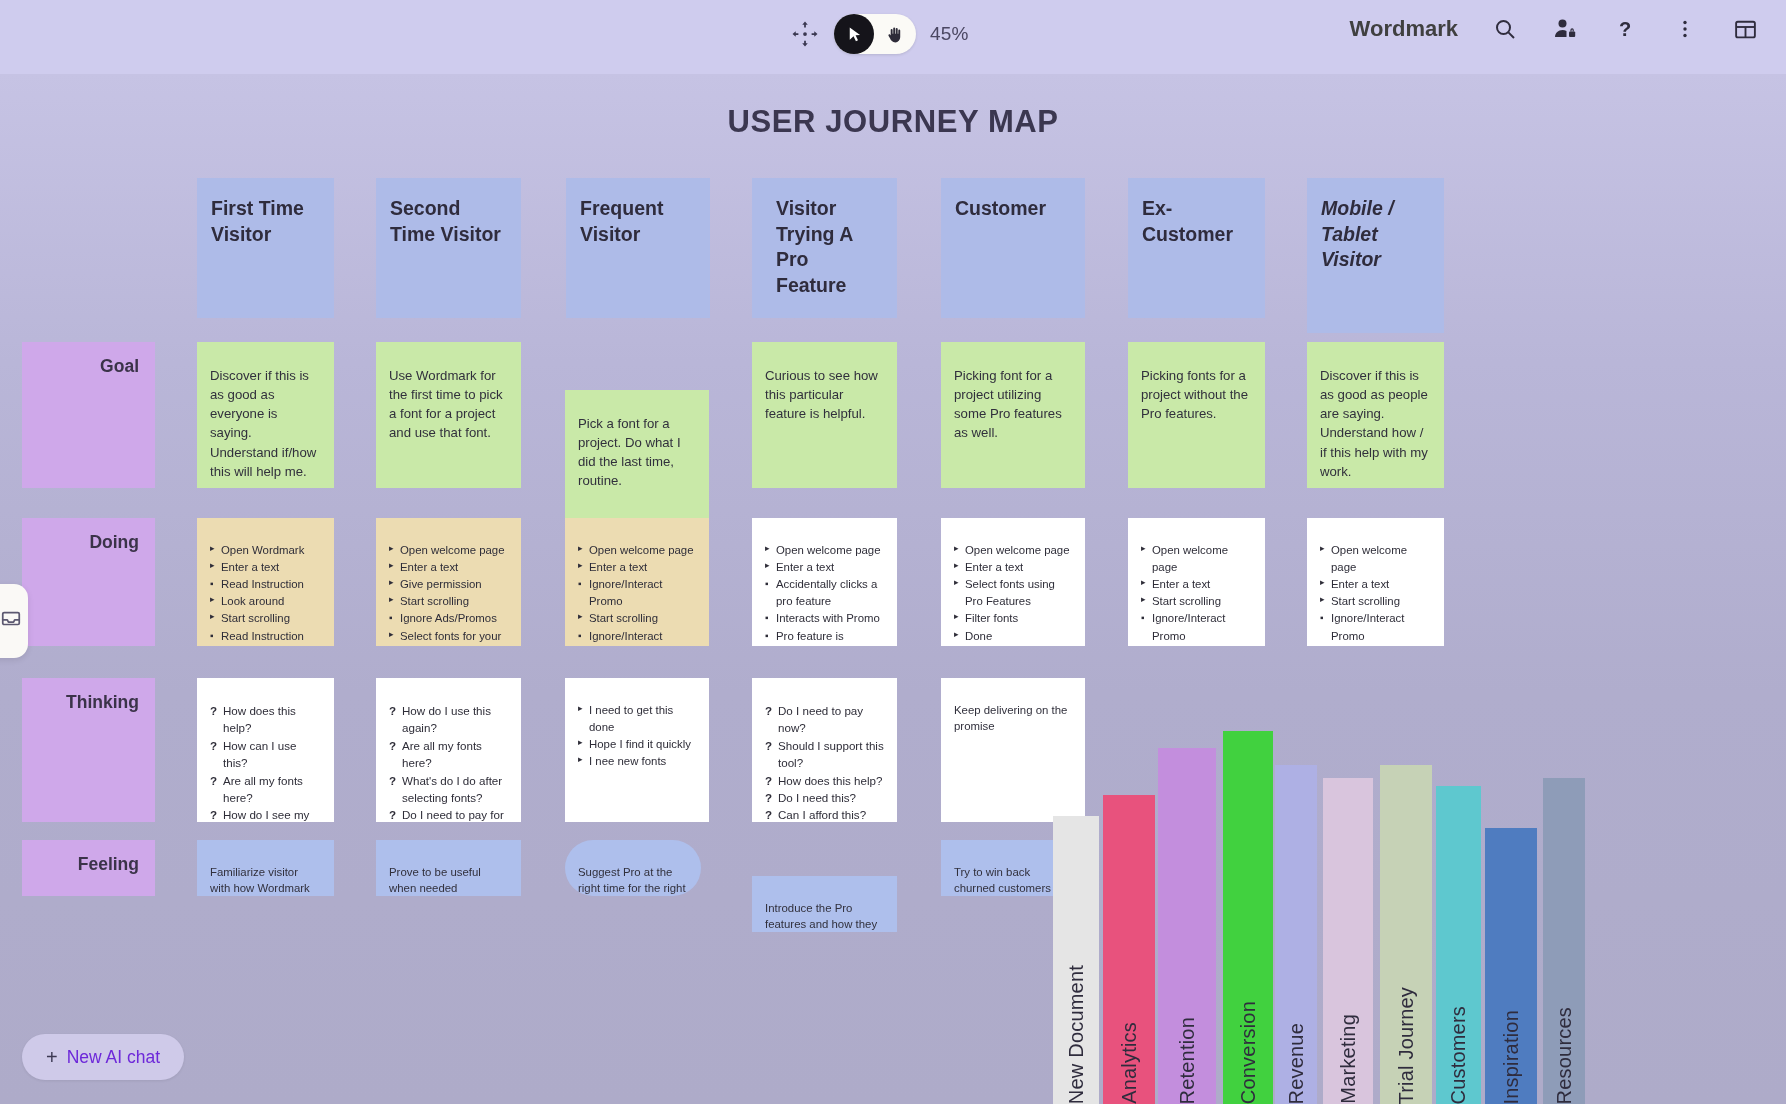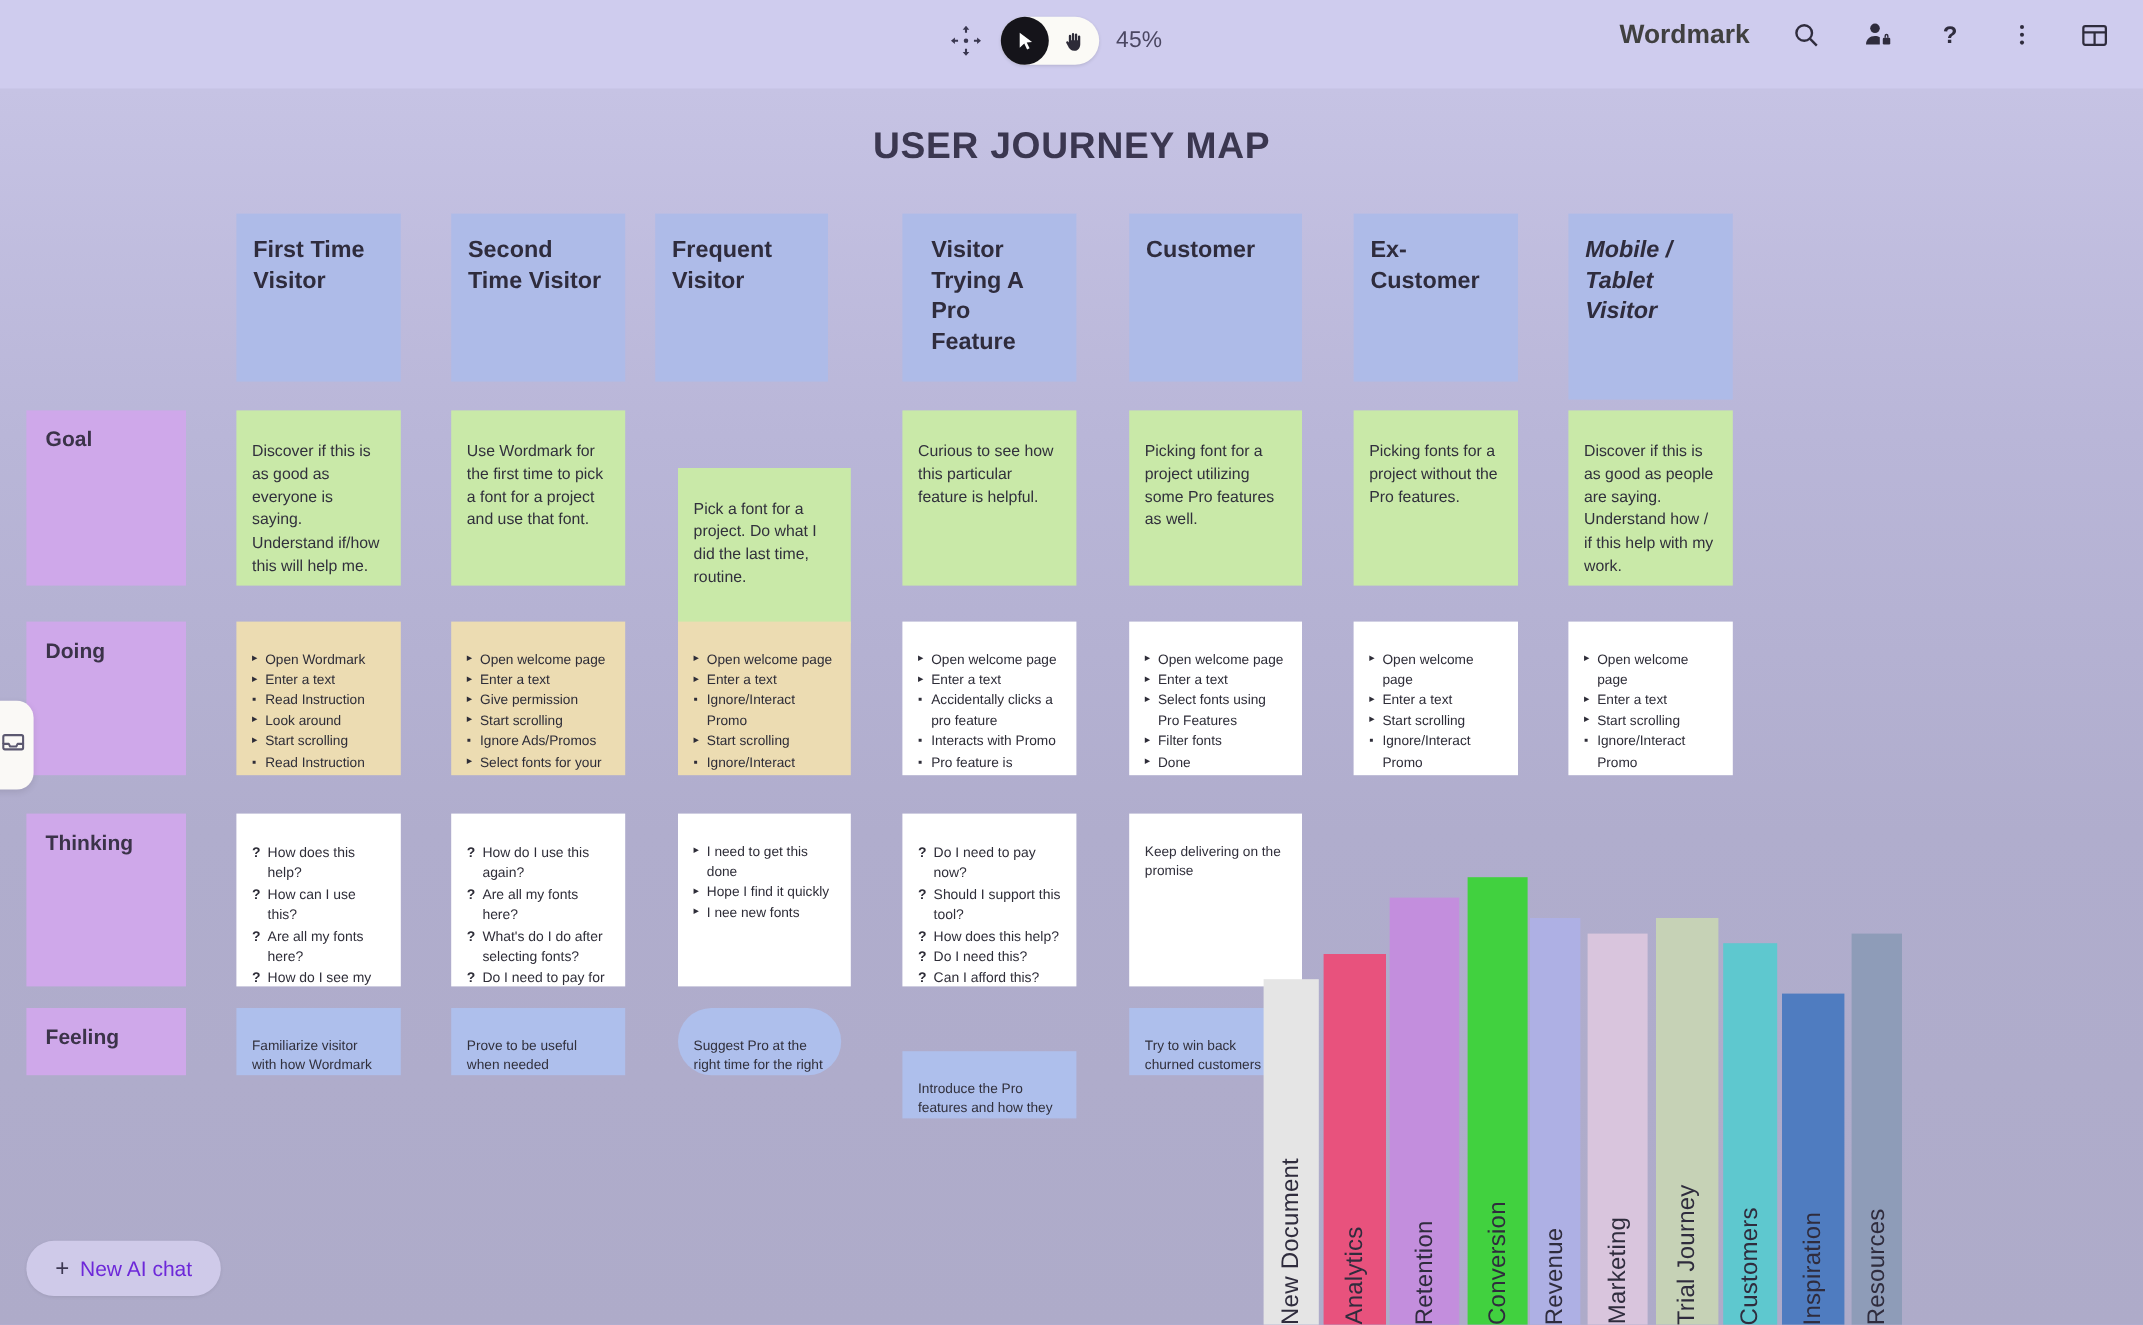--- a/index.html
+++ b/index.html
@@ -55,21 +55,21 @@
   }
 
   .grid { position: absolute; top: 104px; left: 22px; }
 
   .hdr {
     position: absolute; background: #aebbe8; padding: 18px 14px 0 14px;
   }
   .hdr-t { font-size: 19.5px; font-weight: 700; color: #2f2c3d; line-height: 1.31; }
 
   .rowlabel {
-    position: absolute; left: 0; background: #cfa8ea; padding: 14px 16px 11px 16px;
+    position: absolute; left: 0; background: #cfa8ea; padding: 14px 16px 11px 16px; text-align: right;
   }
   .rowlabel span { font-size: 17.5px; font-weight: 700; color: #3b3349; }
 
   .card { position: absolute; padding: 24px 13px; overflow: hidden; }
   .card.goal { background: #c9e9a8; }
   .card.doing-tan { background: #ecdcb2; }
   .card.doing-white { background: #ffffff; }
   .card.think { background: #ffffff; }
   .card.feel { background: #aebfec; }
 
@@ -222,21 +222,21 @@
       <span class="lbl">New AI chat</span>
     </div>
 
     <div class="grid" id="grid">
         <div class="hdr" style="left: 175px; top: 0px; width: 137px; height: 140px;">
           <div class="hdr-t">First Time Visitor</div>
         </div>
         <div class="hdr" style="left: 354px; top: 0px; width: 145px; height: 140px;">
           <div class="hdr-t">Second Time Visitor</div>
         </div>
-        <div class="hdr" style="left: 524px; top: 0px; width: 144px; height: 140px;">
+        <div class="hdr" style="left: 544px; top: 0px; width: 144px; height: 140px;">
           <div class="hdr-t">Frequent Visitor</div>
         </div>
         <div class="hdr" style="left: 730px; top: 0px; width: 145px; height: 140px; padding-left: 24px;">
           <div class="hdr-t">Visitor Trying A Pro Feature</div>
         </div>
         <div class="hdr" style="left: 919px; top: 0px; width: 144px; height: 140px;">
           <div class="hdr-t">Customer</div>
         </div>
         <div class="hdr" style="left: 1106px; top: 0px; width: 137px; height: 140px;">
           <div class="hdr-t">Ex-Customer</div>

